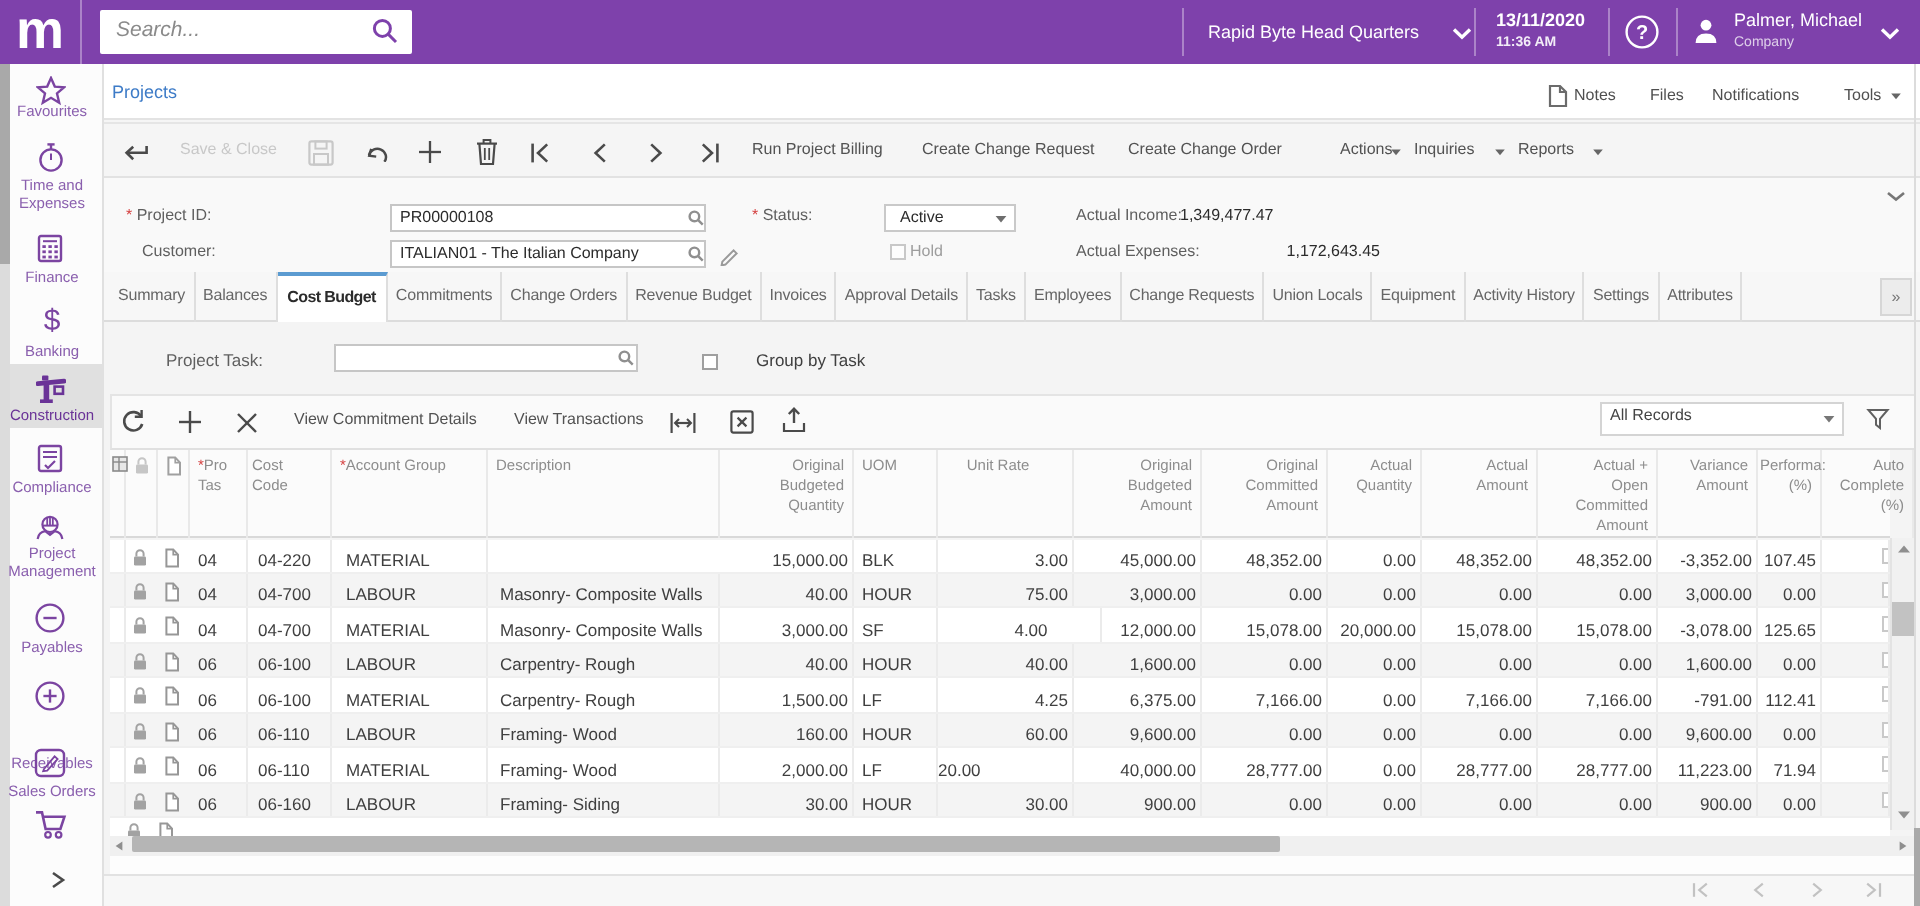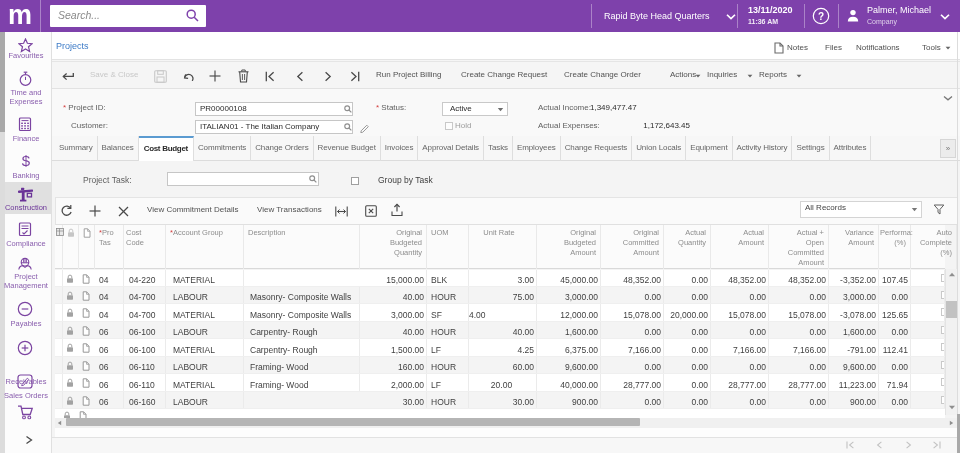--- a/index.html
+++ b/index.html
@@ -505,21 +505,21 @@
           <path d="M4.6 0.8 V3.3 H7" fill="none" stroke="#979797" stroke-width="0.8"></path>
         </svg>
       </div>
     </div>
 <div class="gcell" style="left:40px;width:29px;text-align:left;padding-left:4px;">04</div>
 <div class="gcell" style="left:67px;width:44px;text-align:left;padding-left:7px;">04-700</div>
 <div class="gcell" style="left:111px;width:78px;text-align:left;padding-left:7px;">MATERIAL</div>
 <div class="gcell" style="left:189px;width:116px;text-align:left;padding-left:6px;">Masonry- Composite Walls</div>
 <div class="gcell" style="left:305px;width:67px;text-align:right;padding-right:2px;">3,000.00</div>
 <div class="gcell" style="left:372px;width:42px;text-align:left;padding-left:4px;">SF</div>
-<div class="gcell" style="left:414px;width:68px;text-align:left;padding-right:2px;">4.00</div>
+<div class="gcell" style="left:428px;width:68px;text-align:center;padding-right:2px;">4.00</div>
 <div class="gcell" style="left:482px;width:64px;text-align:right;padding-right:2px;">12,000.00</div>
 <div class="gcell" style="left:546px;width:63px;text-align:right;padding-right:2px;">15,078.00</div>
 <div class="gcell" style="left:609px;width:47px;text-align:right;padding-right:2px;">20,000.00</div>
 <div class="gcell" style="left:656px;width:58px;text-align:right;padding-right:2px;">15,078.00</div>
 <div class="gcell" style="left:714px;width:60px;text-align:right;padding-right:2px;">15,078.00</div>
 <div class="gcell" style="left:774px;width:50px;text-align:right;padding-right:2px;">-3,078.00</div>
 <div class="gcell" style="left:824px;width:32px;text-align:right;padding-right:2px;">125.65</div>
 <div class="gcell" style="left:856px;width:34px;">
       <div style="position:absolute;right:-5px;top:4px;width:8px;height:8px;border:1px solid #c9c9c9;background:#fff;"></div>
     </div>
@@ -649,21 +649,21 @@
           <path d="M4.6 0.8 V3.3 H7" fill="none" stroke="#979797" stroke-width="0.8"></path>
         </svg>
       </div>
     </div>
 <div class="gcell" style="left:40px;width:29px;text-align:left;padding-left:4px;">06</div>
 <div class="gcell" style="left:67px;width:44px;text-align:left;padding-left:7px;">06-110</div>
 <div class="gcell" style="left:111px;width:78px;text-align:left;padding-left:7px;">MATERIAL</div>
 <div class="gcell" style="left:189px;width:116px;text-align:left;padding-left:6px;">Framing- Wood</div>
 <div class="gcell" style="left:305px;width:67px;text-align:right;padding-right:2px;">2,000.00</div>
 <div class="gcell" style="left:372px;width:42px;text-align:left;padding-left:4px;">LF</div>
-<div class="gcell" style="left:414px;width:68px;text-align:center;padding-right:2px;">20.00</div>
+<div class="gcell" style="left:414px;width:68px;text-align:left;padding-right:2px;">20.00</div>
 <div class="gcell" style="left:482px;width:64px;text-align:right;padding-right:2px;">40,000.00</div>
 <div class="gcell" style="left:546px;width:63px;text-align:right;padding-right:2px;">28,777.00</div>
 <div class="gcell" style="left:609px;width:47px;text-align:right;padding-right:2px;">0.00</div>
 <div class="gcell" style="left:656px;width:58px;text-align:right;padding-right:2px;">28,777.00</div>
 <div class="gcell" style="left:714px;width:60px;text-align:right;padding-right:2px;">28,777.00</div>
 <div class="gcell" style="left:774px;width:50px;text-align:right;padding-right:2px;">11,223.00</div>
 <div class="gcell" style="left:824px;width:32px;text-align:right;padding-right:2px;">71.94</div>
 <div class="gcell" style="left:856px;width:34px;">
       <div style="position:absolute;right:-5px;top:4px;width:8px;height:8px;border:1px solid #c9c9c9;background:#fff;"></div>
     </div>
@@ -682,20 +682,21 @@
       <div style="margin:4px 0 0 3px;line-height:0;">
         <svg width="8" height="10" viewBox="0 0 8 10" style="">
           <path d="M1.2 0.8 H4.6 L7 3.3 V9.2 H1.2 Z" fill="#fff" stroke="#979797" stroke-width="1"></path>
           <path d="M4.6 0.8 V3.3 H7" fill="none" stroke="#979797" stroke-width="0.8"></path>
         </svg>
       </div>
     </div>
 <div class="gcell" style="left:40px;width:29px;text-align:left;padding-left:4px;">06</div>
 <div class="gcell" style="left:67px;width:44px;text-align:left;padding-left:7px;">06-160</div>
 <div class="gcell" style="left:111px;width:78px;text-align:left;padding-left:7px;">LABOUR</div>
+<div class="gcell" style="left:189px;width:116px;text-align:left;padding-left:6px;">Framing- Siding</div>
 <div class="gcell" style="left:305px;width:67px;text-align:right;padding-right:2px;">30.00</div>
 <div class="gcell" style="left:372px;width:42px;text-align:left;padding-left:4px;">HOUR</div>
 <div class="gcell" style="left:414px;width:68px;text-align:right;padding-right:2px;">30.00</div>
 <div class="gcell" style="left:482px;width:64px;text-align:right;padding-right:2px;">900.00</div>
 <div class="gcell" style="left:546px;width:63px;text-align:right;padding-right:2px;">0.00</div>
 <div class="gcell" style="left:609px;width:47px;text-align:right;padding-right:2px;">0.00</div>
 <div class="gcell" style="left:656px;width:58px;text-align:right;padding-right:2px;">0.00</div>
 <div class="gcell" style="left:714px;width:60px;text-align:right;padding-right:2px;">0.00</div>
 <div class="gcell" style="left:774px;width:50px;text-align:right;padding-right:2px;">900.00</div>
 <div class="gcell" style="left:824px;width:32px;text-align:right;padding-right:2px;">0.00</div>

